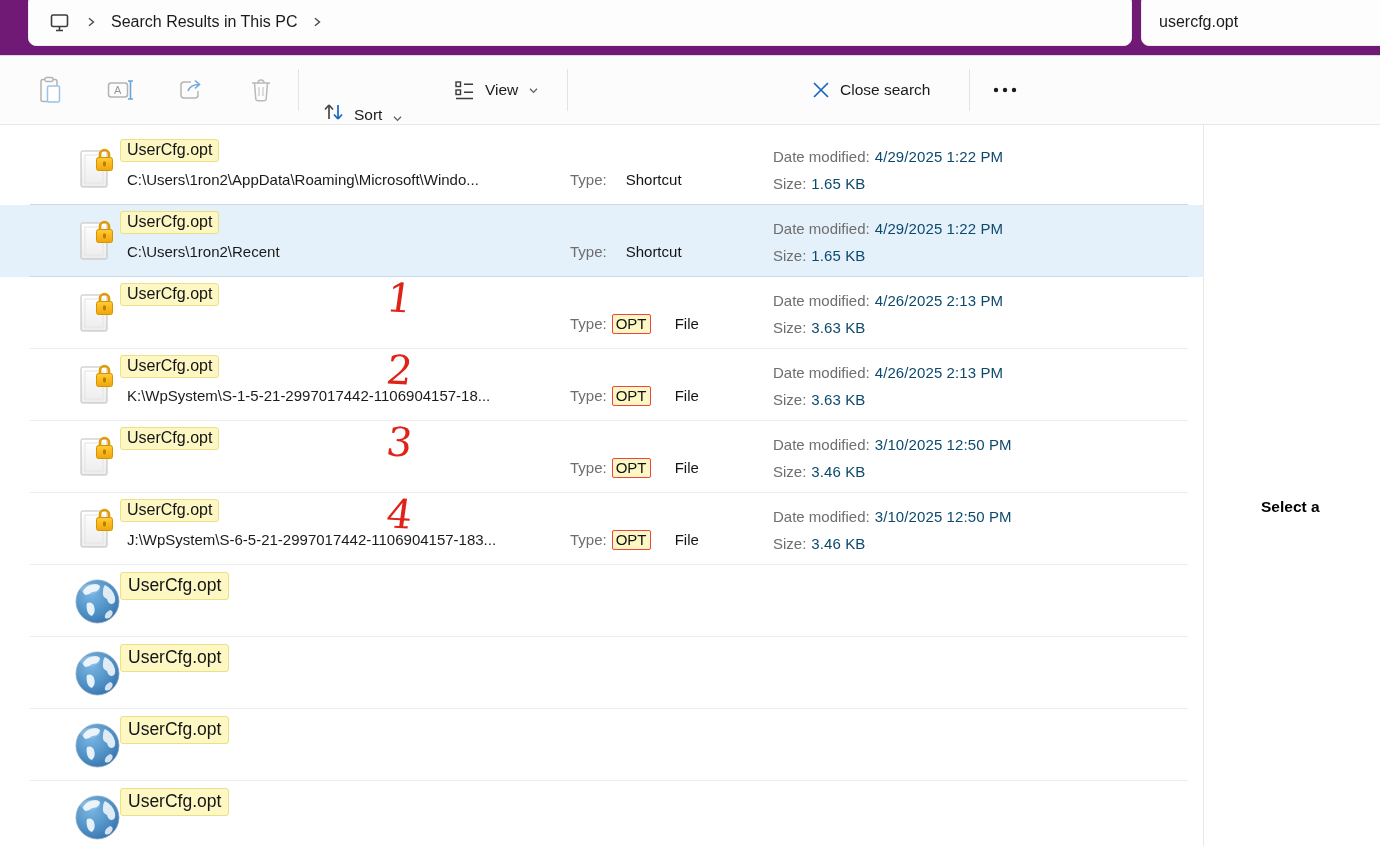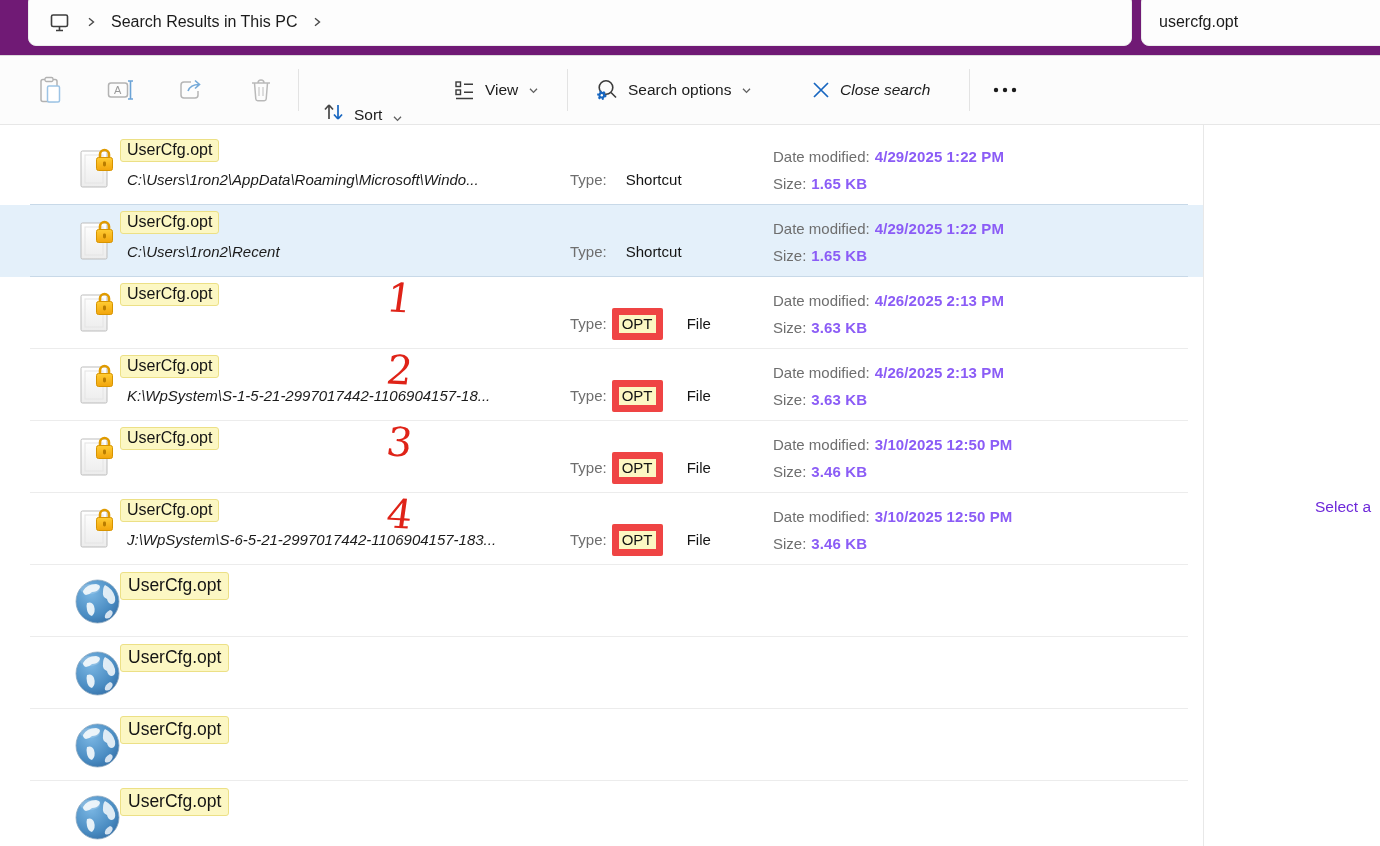--- a/index.html
+++ b/index.html
@@ -27,48 +27,48 @@
              background:#fcfcfc; border-bottom:1px solid #e7e7e7; }
   .tb-item { position:absolute; top:0; height:68px; display:flex; align-items:center;
              gap:8px; font-size:15.5px; color:#1b1b1b; cursor:default; }
   .tb-sep { position:absolute; top:13px; width:1px; height:42px; background:#e3e3e3; }
   .chev-down { margin-left:2px; }
 
   
   .content { position:absolute; left:0; top:125px; width:1380px; height:721px; background:#fff; }
   .list { position:absolute; left:0; top:0; width:1203px; padding-top:8px; }
   .pane-divider { position:absolute; left:1203px; top:0; width:1px; height:721px; background:#e8e8e8; }
-  .preview-text { position:absolute; left:1315px; top:373px; font-size:15.5px;
-                  color:#6d28d9; white-space:nowrap; }
+  .preview-text { position:absolute; left:1261px; top:373px; font-size:15.5px;
+                  color:#000000; white-space:nowrap;font-weight:bold; }
 
   .row { position:relative; width:1203px; height:72px; background:#fff; }
   .row::after { content:""; position:absolute; left:30px; right:15px; bottom:0;
                 height:1px; background:#ececec; }
   .row.selected { background:#e4f0fa; }
   .row.selected::after, .row.pre-selected::after { background:#c8d9e8; }
   .row:last-child::after { background:transparent; }
 
   .row-icon-slot { position:absolute; left:72px; top:10px; width:50px; height:52px;
                    display:flex; align-items:center; justify-content:center; }
   .name-wrap { position:absolute; left:120px; top:6px; }
   .name-hl { display:inline-block; background:#fcf7c3; border:1px solid #ece086;
              border-radius:3px; padding:1px 6px 2px 6px; font-size:16px; color:#141414; }
   .globe-row .name-hl { font-size:17.5px; padding:2px 7px 3px 7px; }
   .globe-row .name-wrap { top:7px; }
   .path { position:absolute; left:127px; top:38px; font-size:15px; color:#1b1b1b;
-          white-space:nowrap;font-style:italic; }
+          white-space:nowrap; }
   .col-type { position:absolute; left:570px; top:38px; font-size:15px; white-space:nowrap; }
   .lbl { color:#6e6e6e; }
-  .type-hl { background:#fcf7c3; border:7px solid #ef4444; border-radius:2px;
+  .type-hl { background:#fcf7c3; border:1px solid #ef4444; border-radius:2px;
              padding:0 3px 1px 3px; margin-left:5px; color:#141414; }
   .type-val { color:#141414; margin-left:20px; }
   .type-val.no-hl { margin-left:19px; }
   .col-meta { position:absolute; left:773px; top:10px; font-size:15px; line-height:27px;
               white-space:nowrap; }
-  .meta-val { color:#8b5cf6; font-weight:700; margin-left:5px; letter-spacing:.1px;margin-top:26px; }
+  .meta-val { color:#0c4a6e; font-weight:400; margin-left:5px; letter-spacing:.1px;margin-top:26px; }
   .annotation { position:absolute; left:387px; top:1px; font-size:40px; line-height:1;
                 color:#df2318; font-family:"DejaVu Serif", serif;
                 transform:rotate(3deg) skewX(-5deg); font-weight:500; }
 
   svg { display:block; }
 </style>
 </head>
 <body>
 
 <div class="topbar">
@@ -149,34 +149,22 @@
       <path d="M12 6.2 h9 M12 14.2 h9 M4 20.5 h17" stroke="#3b3b3b" stroke-width="1.5"></path>
     </svg>
     <span>View</span>
     <svg class="chev-down" width="11" height="11" viewBox="0 0 11 11" fill="none" stroke="#5f5f5f" stroke-width="1.3">
       <path d="M2 3.8 L5.5 7.4 L9 3.8"></path>
     </svg>
   </div>
 
   <div class="tb-sep" style="left:567px;"></div>
 
-  <div class="tb-item" style="left:593px;">
-    <svg width="27" height="27" viewBox="0 0 27 27">
-      <circle cx="13" cy="10.5" r="6.8" fill="none" stroke="#3b3b3b" stroke-width="1.6"></circle>
-      <path d="M18 15.5 L23 20.5" stroke="#3b3b3b" stroke-width="1.6"></path>
-      <circle cx="8.8" cy="18.2" r="3.4" fill="#1766c0" stroke="#1766c0" stroke-width="2.6" stroke-dasharray="1.7 1.7"></circle>
-      <circle cx="8.8" cy="18.2" r="1.2" fill="#fcfcfc"></circle>
-    </svg>
-    <span>Search options</span>
-    <svg class="chev-down" width="11" height="11" viewBox="0 0 11 11" fill="none" stroke="#5f5f5f" stroke-width="1.3">
-      <path d="M2 3.8 L5.5 7.4 L9 3.8"></path>
-    </svg>
-  </div>
-
-  <div class="tb-item" style="left:810px;font-style:italic;">
+
+  <div class="tb-item" style="left:810px;">
     <svg width="22" height="22" viewBox="0 0 22 22">
       <path d="M4 4 L18 18 M18 4 L4 18" stroke="#1766c0" stroke-width="1.7"></path>
     </svg>
     <span>Close search</span>
   </div>
 
   <div class="tb-sep" style="left:969px;"></div>
 
   <div class="tb-item" style="left:992px;" title="See more">
     <svg width="28" height="10" viewBox="0 0 28 10">

